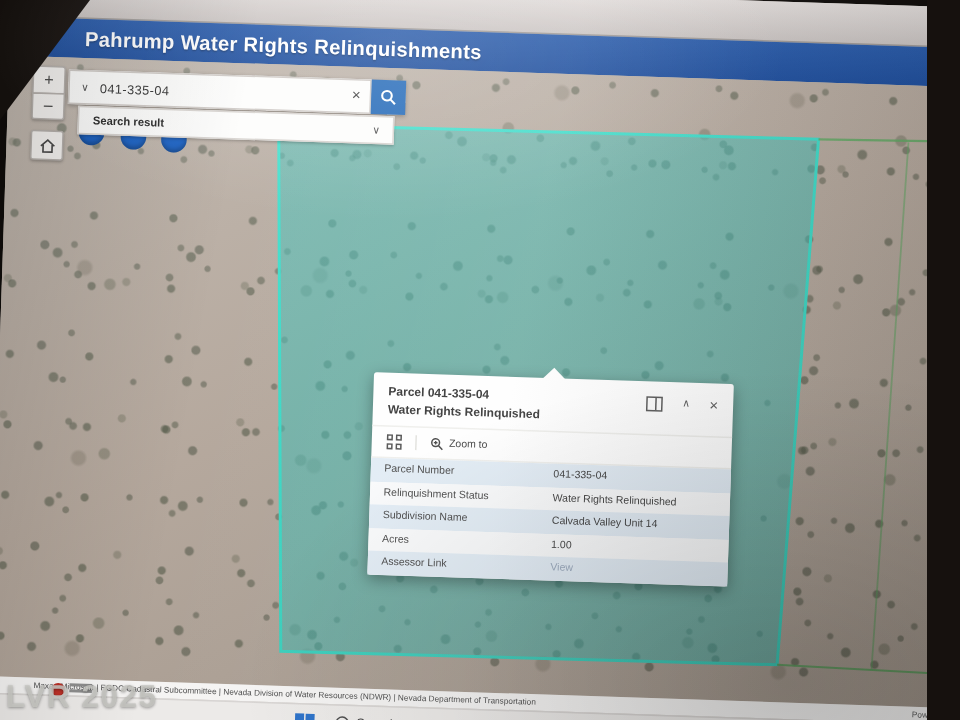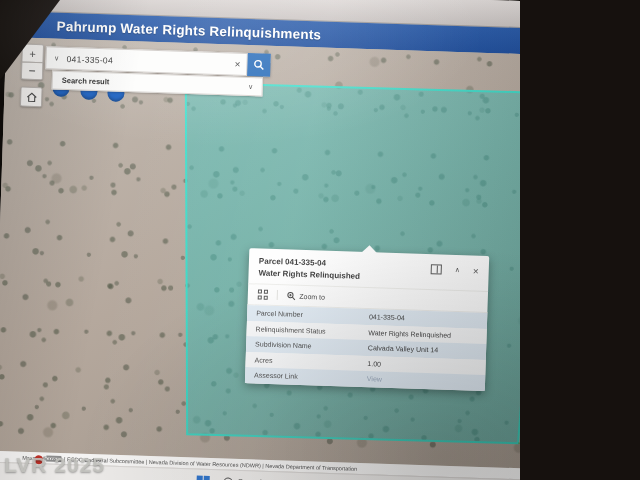--- a/index.html
+++ b/index.html
@@ -1,17 +1,17 @@
 <!DOCTYPE html>
 <html><head>
 <meta charset="utf-8">
 <style>
   html,body{margin:0;padding:0;}
   body{width:640px;height:480px;overflow:hidden;background:#16110e;font-family:"Liberation Sans",sans-serif;}
-  .photo{position:relative;width:520px;height:480px;overflow:hidden;background:#16110e;}
+  .photo{position:relative;width:618px;height:480px;overflow:hidden;background:#16110e;}
 
   
   .screen{position:absolute;left:8px;top:-16px;width:660px;height:520px;
           transform:rotate(1.9deg);transform-origin:0 0;background:#c9c3bd;
           box-shadow:0 0 30px rgba(0,0,0,.6);}
   .chrome-strip{height:26px;background:linear-gradient(#e3dedc,#cbc5c3);border-bottom:1px solid #9f9a98;}
 
   .app-header{height:26px;background:linear-gradient(#2a5cab,#1f4f9e);display:flex;align-items:center;
               padding-left:50px;position:relative;}
   .app-title{color:#ffffff;font-size:13.5px;font-weight:bold;letter-spacing:.2px;text-shadow:0 1px 1px rgba(0,0,0,.25);}

